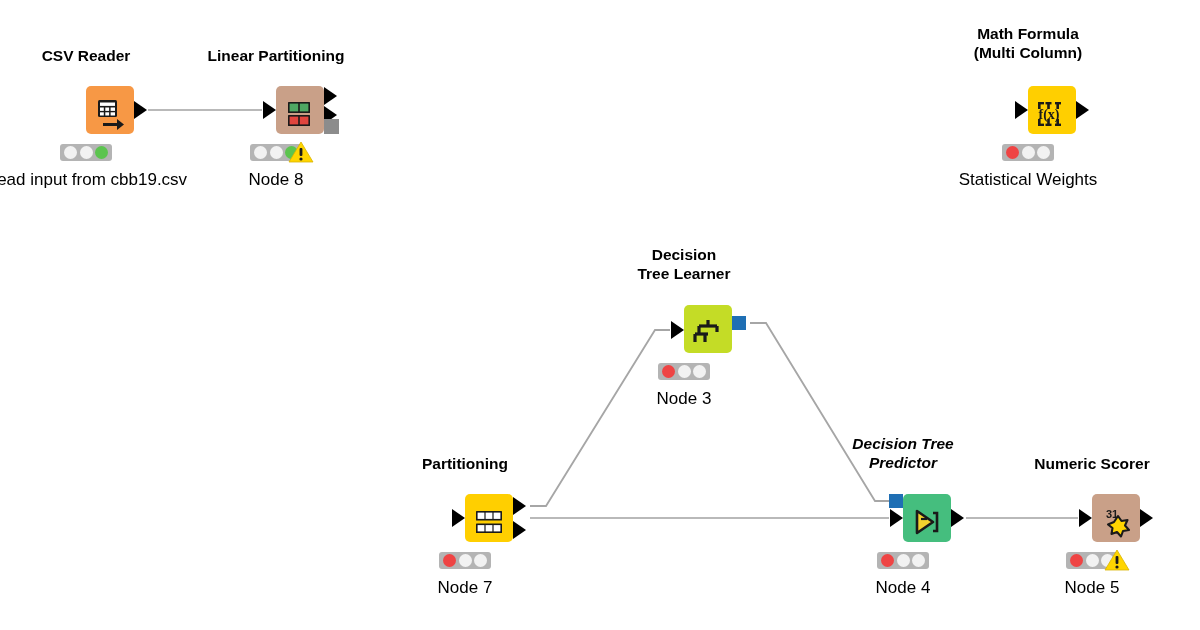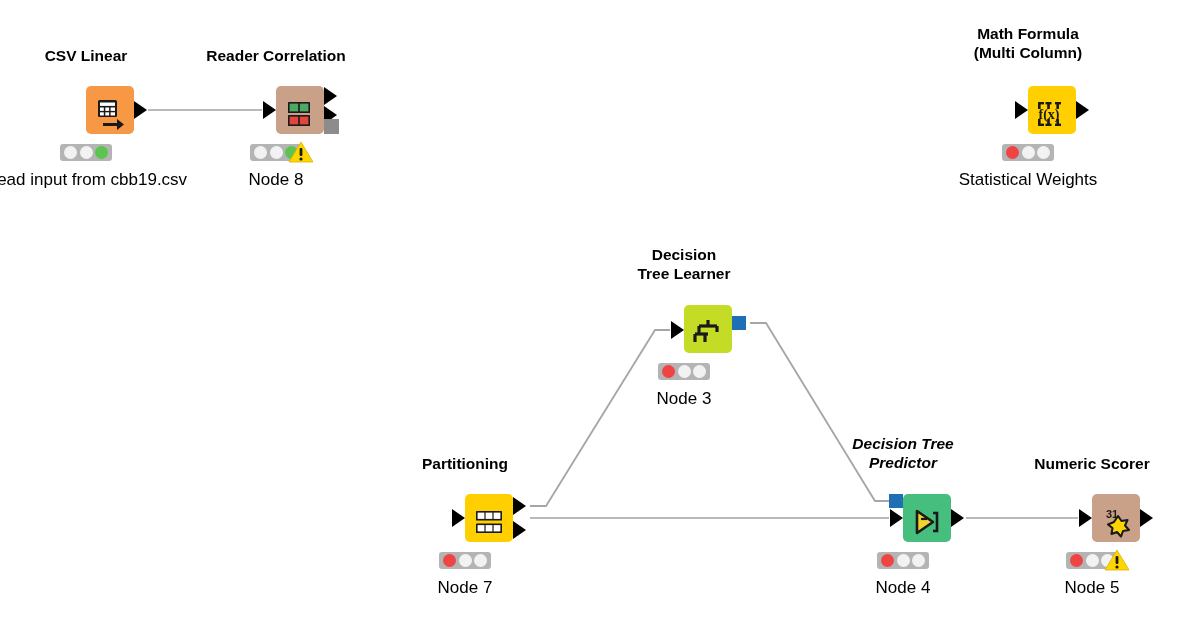--- a/index.html
+++ b/index.html
@@ -131,21 +131,21 @@
     <path d="M 530 506 L 546 506 L 655 330 L 670 330" stroke="#a6a6a6" stroke-width="1.8" fill="none"></path>
 
     <path d="M 530 518 L 889 518" stroke="#b9b9b9" stroke-width="2.2" fill="none"></path>
 
     <path d="M 750 323 L 766 323 L 875 501 L 889 501" stroke="#a6a6a6" stroke-width="1.8" fill="none"></path>
 
     <path d="M 966 518 L 1078 518" stroke="#b9b9b9" stroke-width="2.2" fill="none"></path>
   </svg>
 
   <div class="node" style="left:86px; top:86px;">
-    <div class="node-title" style="top:-40px;">CSV Linear</div>
+    <div class="node-title" style="top:-40px;">CSV Reader</div>
     <div class="node-body" style="background:#F79845;">
       <div class="icon-wrap">
         <svg width="34" height="34" viewBox="0 0 34 34">
           <rect x="5" y="3" width="19" height="17" rx="1.5" fill="#1a1a1a"></rect>
           <rect x="7" y="5.5" width="15" height="3.4" fill="#ffffff"></rect>
           <rect x="7" y="10.5" width="3.8" height="3.4" fill="#ffffff"></rect>
           <rect x="12.3" y="10.5" width="3.8" height="3.4" fill="#ffffff"></rect>
           <rect x="17.6" y="10.5" width="4.4" height="3.4" fill="#ffffff"></rect>
           <rect x="7" y="15.3" width="3.8" height="3.2" fill="#ffffff"></rect>
           <rect x="12.3" y="15.3" width="3.8" height="3.2" fill="#ffffff"></rect>
@@ -157,21 +157,21 @@
     <div class="port-tri" style="left:48px; top:15px;"></div>
     <div class="node-status" style="top:58px;">
       <span class="lamp off"></span>
       <span class="lamp off"></span>
       <span class="lamp green"></span>
     </div>
     <div class="node-label" style="top:84px;">Read input from cbb19.csv</div>
   </div>
 
   <div class="node" style="left:276px; top:86px;">
-    <div class="node-title" style="top:-40px;">Reader Correlation</div>
+    <div class="node-title" style="top:-40px;">Linear Partitioning</div>
     <div class="node-body" style="background:#C9A088;">
       <div class="icon-wrap">
         <svg width="34" height="30" viewBox="0 0 34 30">
           <rect x="5" y="3" width="22" height="11" rx="0.5" fill="#1a1a1a"></rect>
           <rect x="6.6" y="4.6" width="8.6" height="7.8" fill="#4FA863"></rect>
           <rect x="16.8" y="4.6" width="8.6" height="7.8" fill="#4FA863"></rect>
           <rect x="5" y="16" width="22" height="11" rx="0.5" fill="#1a1a1a"></rect>
           <rect x="6.6" y="17.6" width="8.6" height="7.8" fill="#E0453E"></rect>
           <rect x="16.8" y="17.6" width="8.6" height="7.8" fill="#E0453E"></rect>
         </svg>

